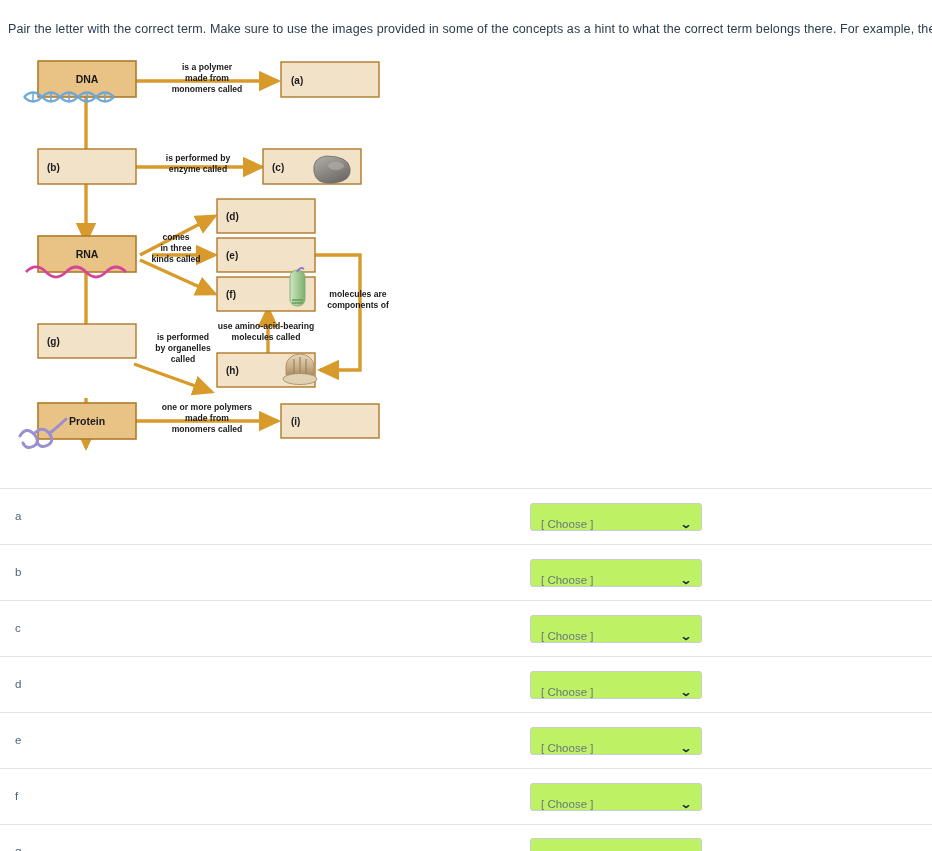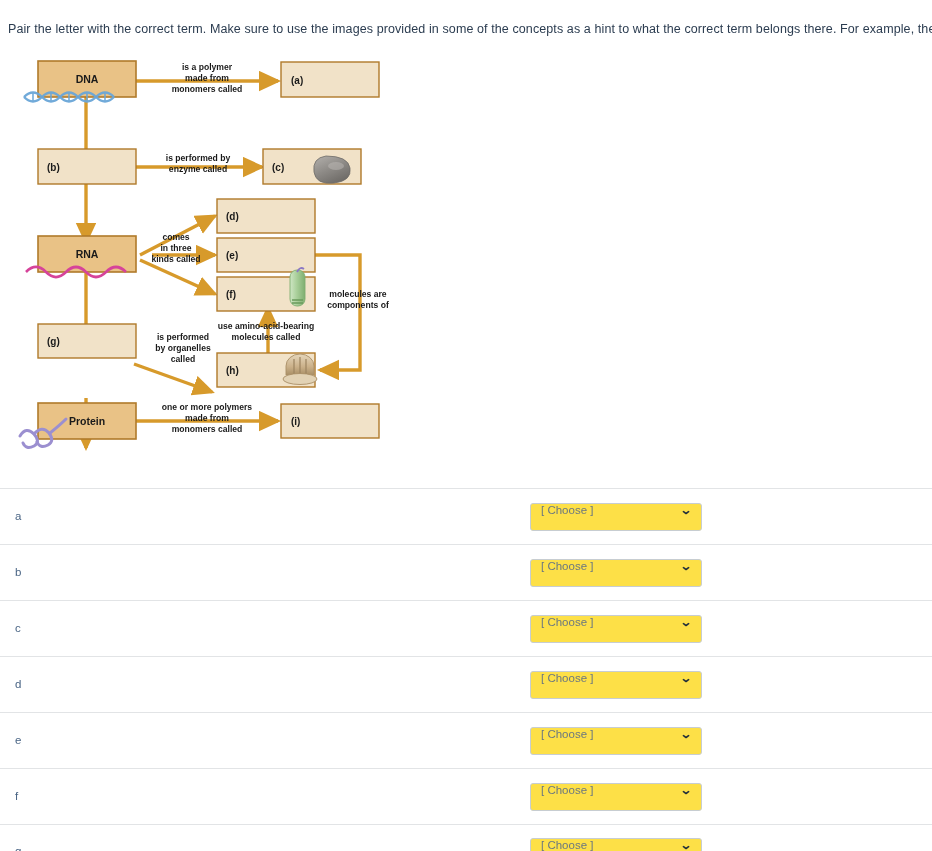--- a/index.html
+++ b/index.html
@@ -59,23 +59,23 @@
     position: absolute;
     left: 530px;
     top: 50%;
     transform: translateY(-50%);
   }
   .fake-select {
     width: 172px;
     height: 28px;
     border: 1px solid #c7cdd1;
     border-radius: 3px;
-    background: #fde047;
+    background: #bef264;
     display: flex;
-    align-items: flex-start;
+    align-items: flex-end;
     padding: 0 8px 0 10px;
     font-size: 11.5px;
     color: #6b7780;
     justify-content: space-between;
     cursor: pointer;
   }
   .fake-select .chev {
     color: #1f2d3a;
     font-size: 12px;
     font-weight: bold;

